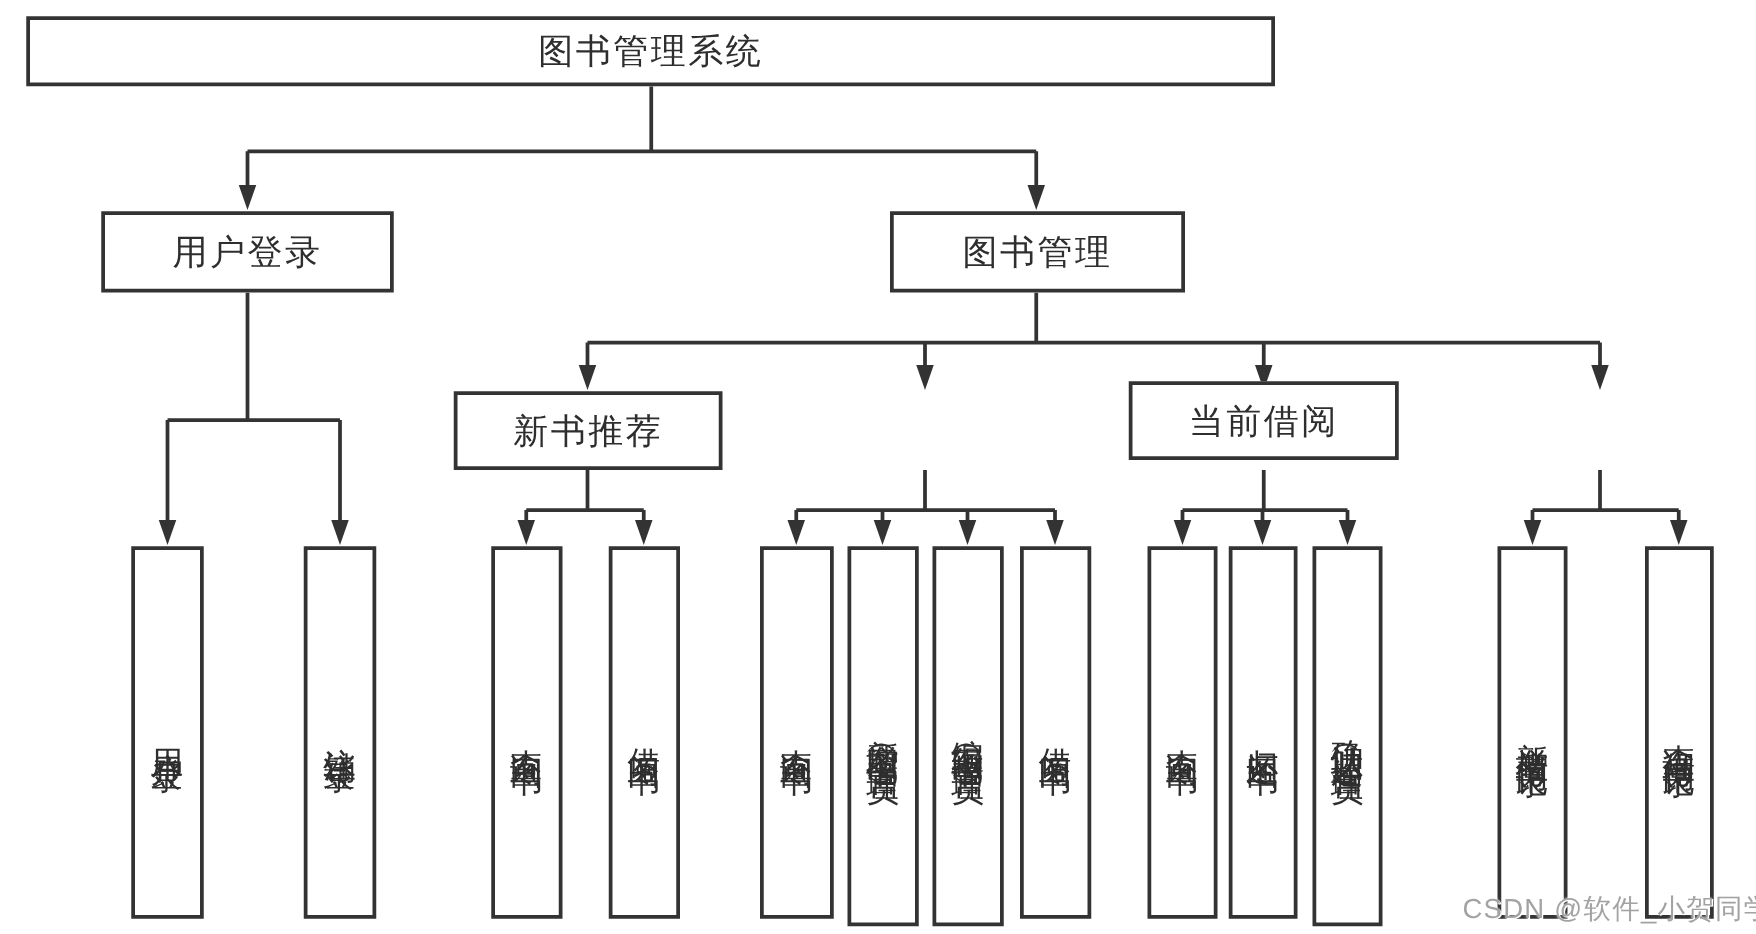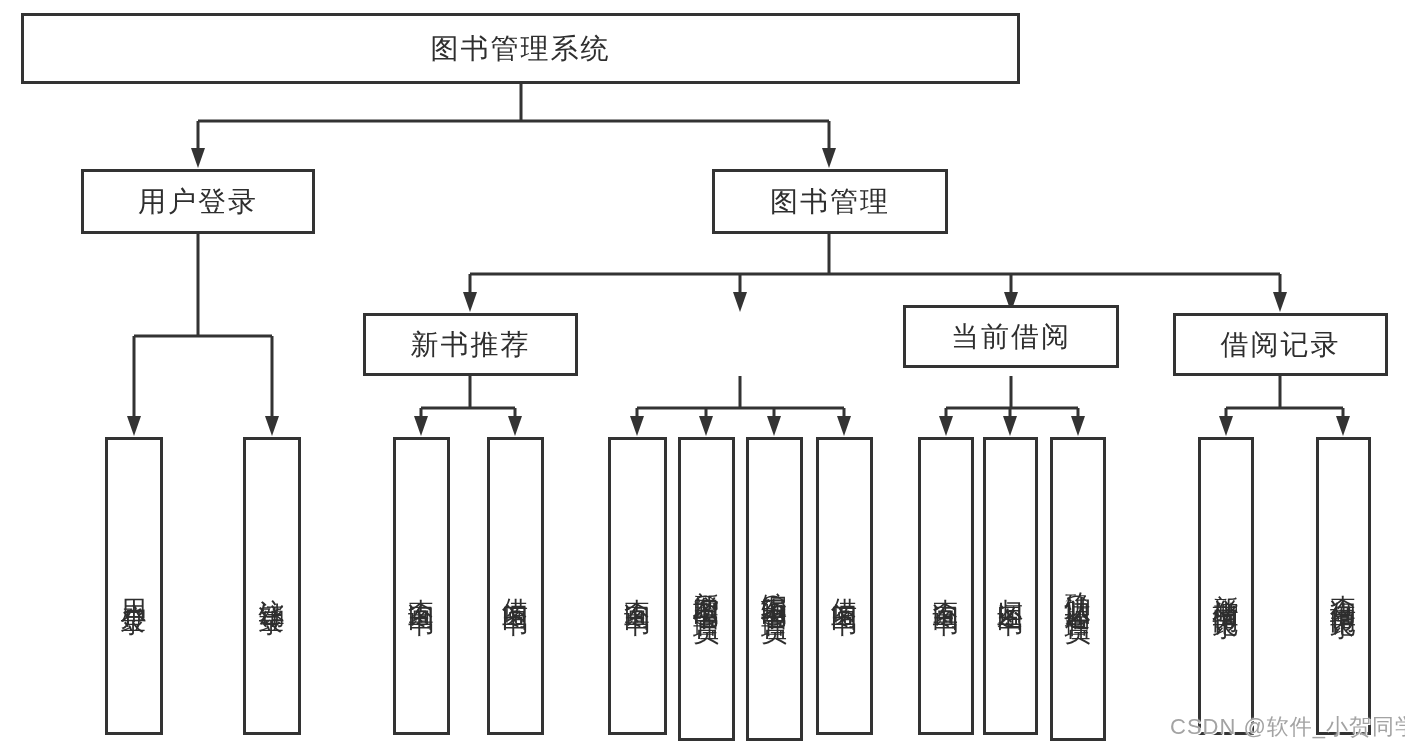--- a/index.html
+++ b/index.html
@@ -59,28 +59,27 @@
     <path d="M1011 376 V408 M946 408 H1078 M946 408 V418 M1010 408 V418 M1078 408 V418"></path>
     <polygon points="939,416 953,416 946,436"></polygon>
     <polygon points="1003,416 1017,416 1010,436"></polygon>
     <polygon points="1071,416 1085,416 1078,436"></polygon>
 
     <path d="M1280 376 V408 M1226 408 H1343 M1226 408 V418 M1343 408 V418"></path>
     <polygon points="1219,416 1233,416 1226,436"></polygon>
     <polygon points="1336,416 1350,416 1343,436"></polygon>
   </svg>
 
-  <div class="node hbox" style="left:21px;top:13px;width:999px;height:71px;">图书管理系统</div>
+  <div class="node hbox" style="left:21px;top:13px;width:999px;height:56px;">图书管理系统</div>
 
   <div class="node hbox" style="left:81px;top:169px;width:234px;height:65px;">用户登录</div>
   <div class="node hbox" style="left:363px;top:313px;width:215px;height:63px;">新书推荐</div>
 
   <div class="node hbox" style="left:712px;top:169px;width:236px;height:65px;">图书管理</div>
   <div class="node hbox" style="left:903px;top:305px;width:216px;height:63px;">当前借阅</div>
-  <div class="node hbox" style="left:1173px;top:313px;width:215px;height:63px;">借阅记录</div>
 
   <div class="node vbox" style="left:105px;top:437px;width:58px;height:298px;">用户登录</div>
   <div class="node vbox" style="left:243px;top:437px;width:58px;height:298px;">注销登录</div>
 
   <div class="node vbox" style="left:393px;top:437px;width:57px;height:298px;">查询图书</div>
   <div class="node vbox" style="left:487px;top:437px;width:57px;height:298px;">借阅图书</div>
 
   <div class="node vbox" style="left:608px;top:437px;width:59px;height:298px;">查询图书</div>
   <div class="node vbox" style="left:678px;top:437px;width:57px;height:304px;">新增图书（管理员）</div>
   <div class="node vbox" style="left:746px;top:437px;width:57px;height:304px;">编辑图书（管理员）</div>

